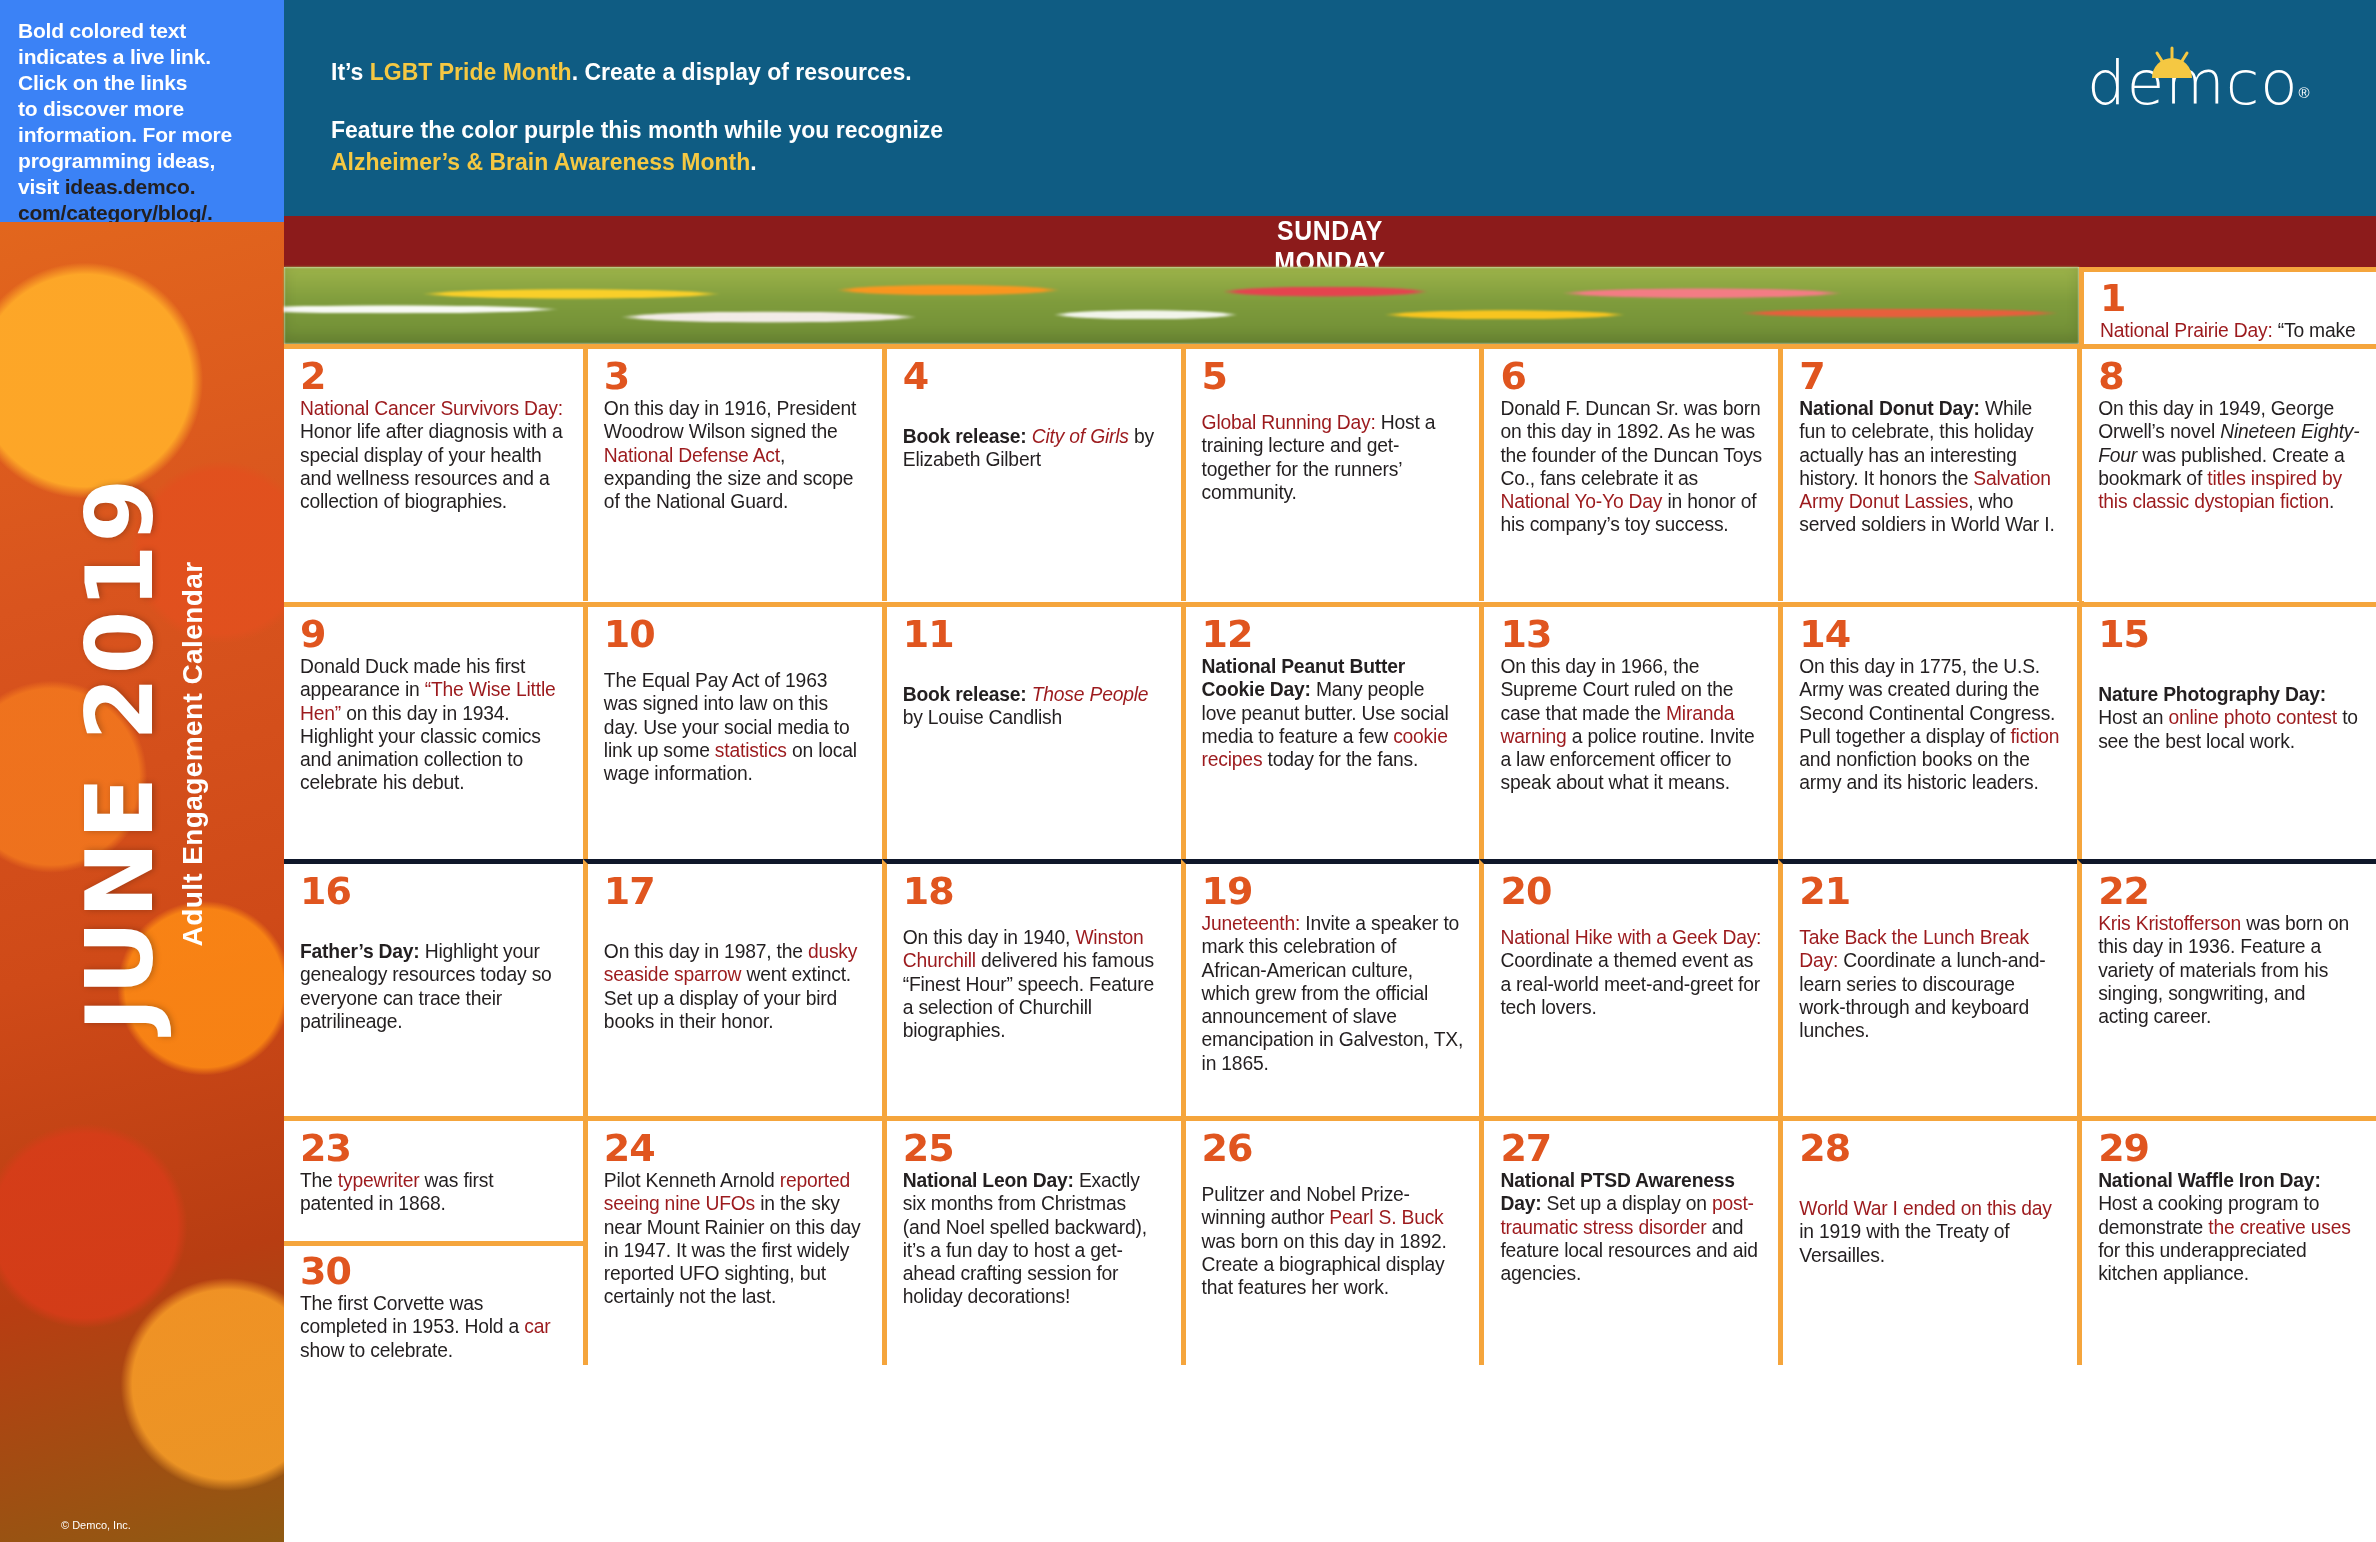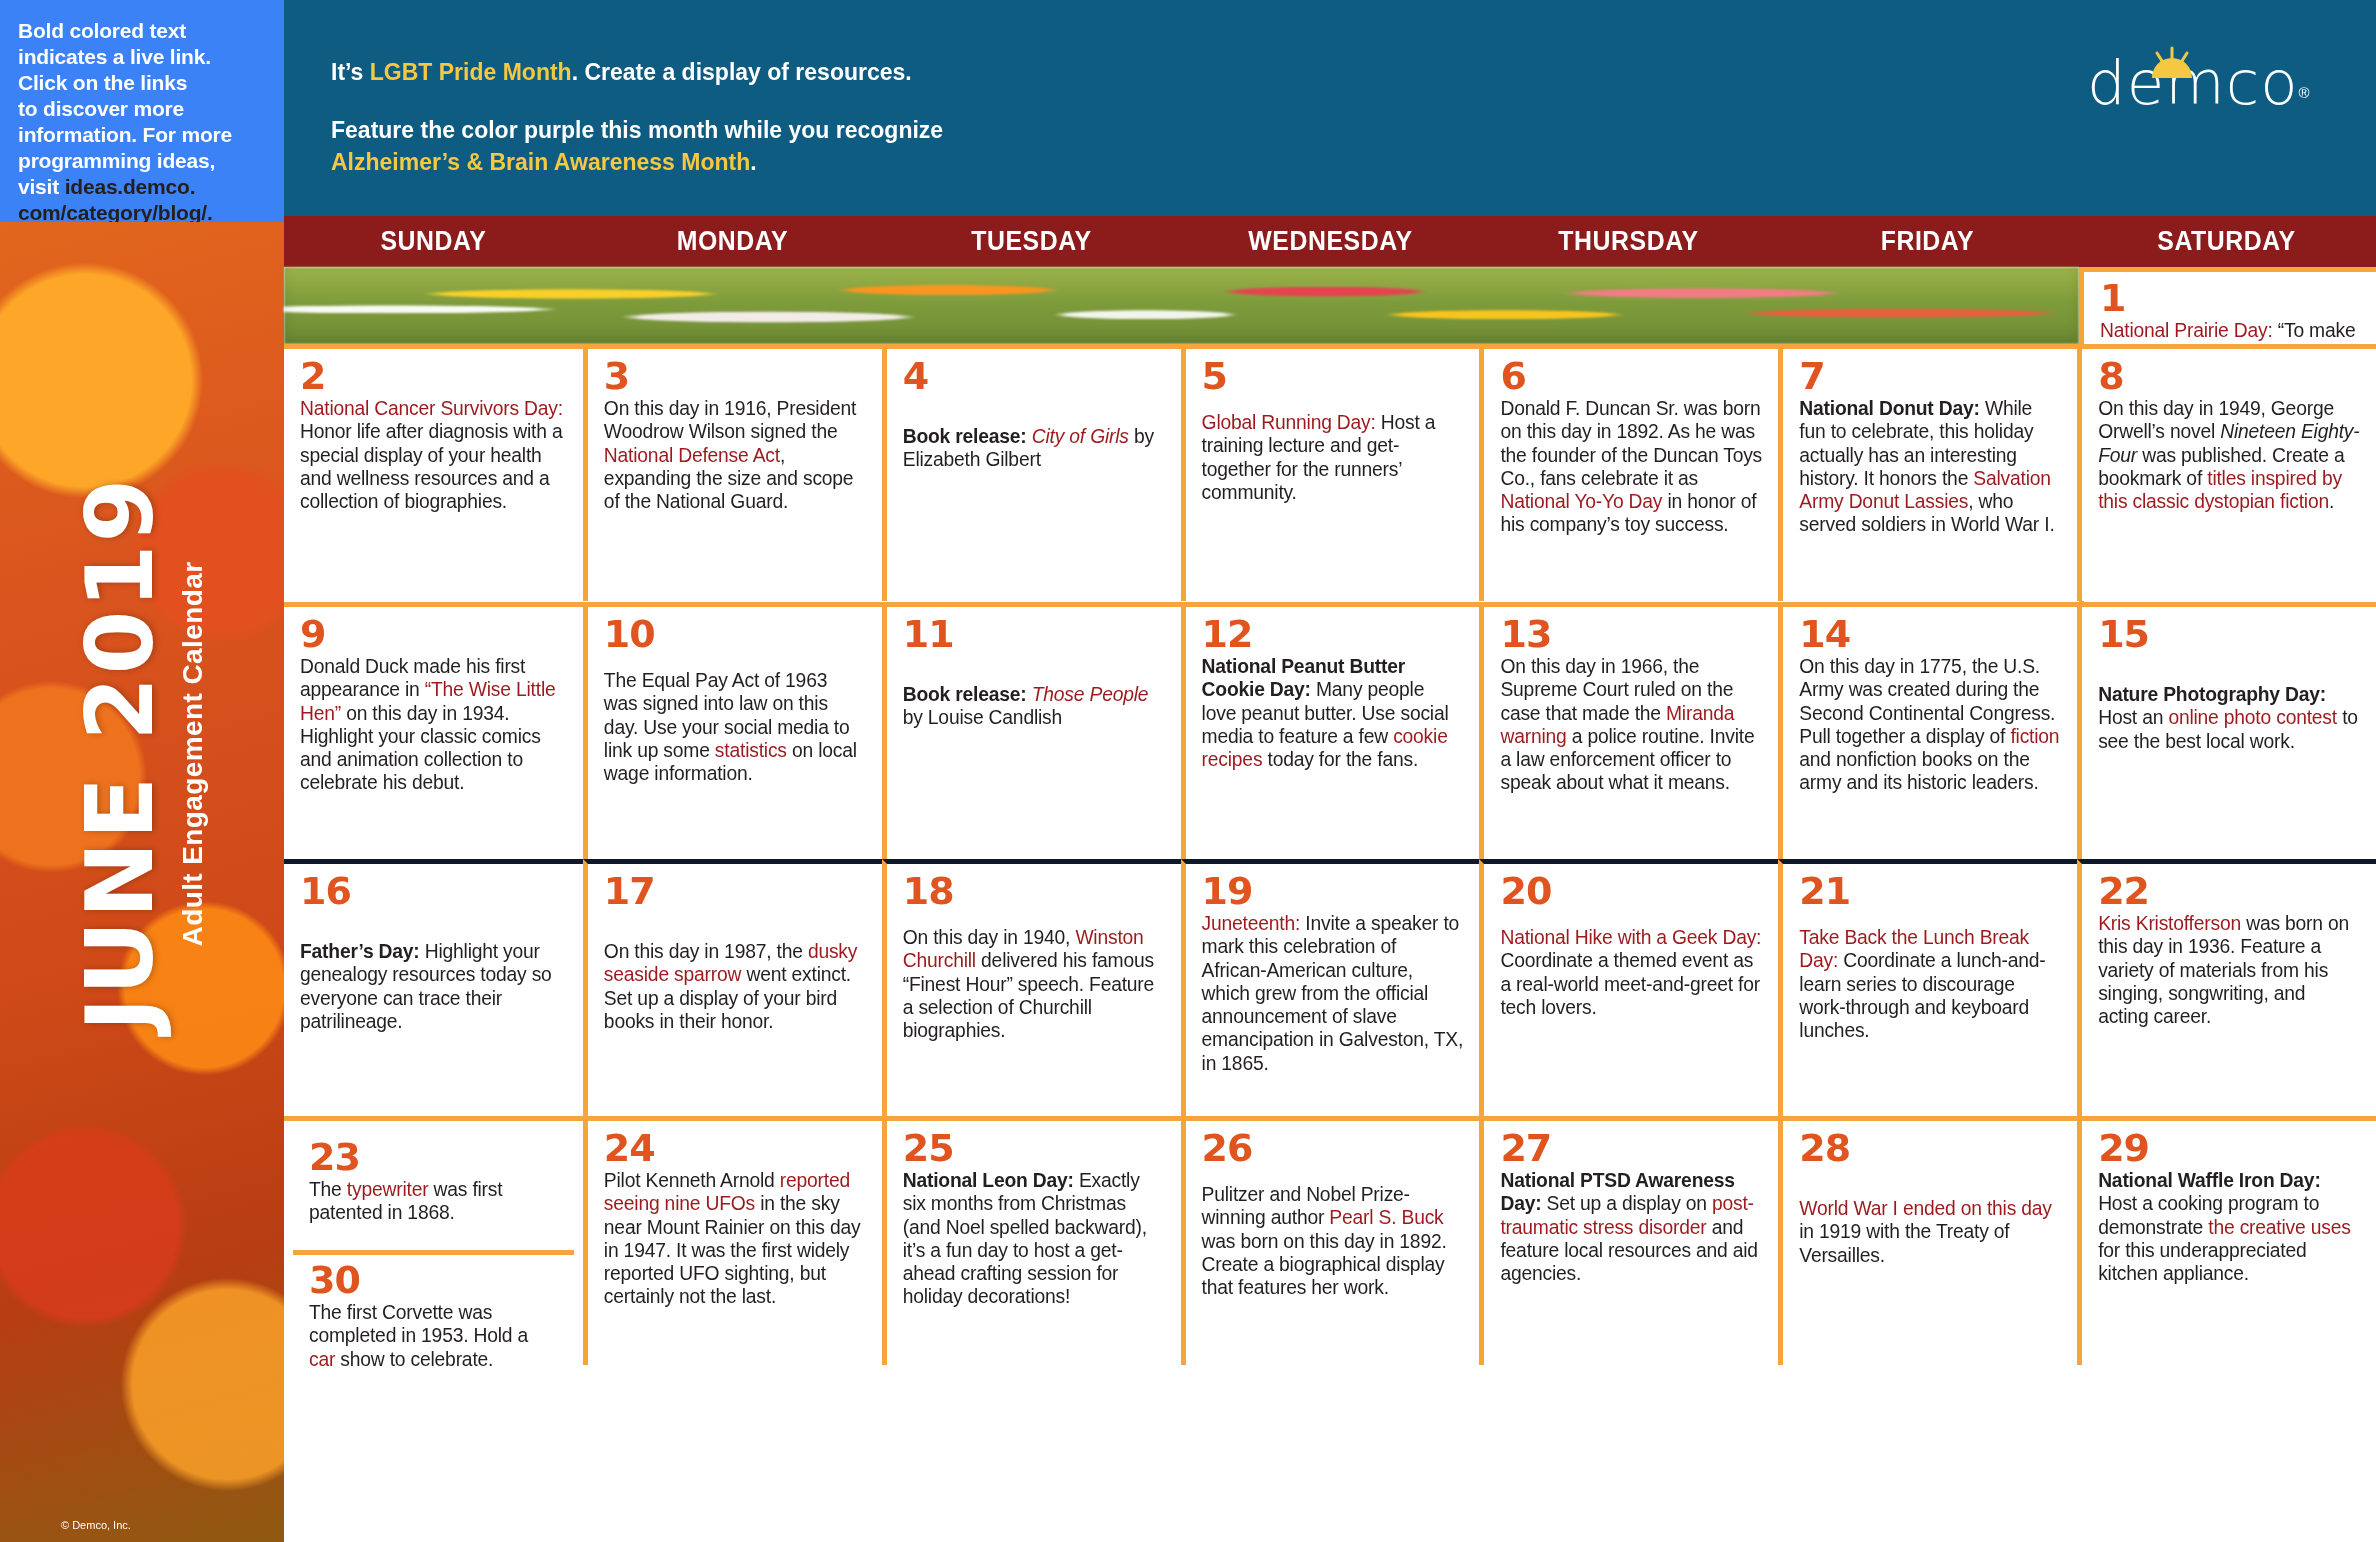--- a/index.html
+++ b/index.html
@@ -40,21 +40,21 @@
     font-family:"DejaVu Sans", sans-serif;
     font-size:61px; color:#ffffff; letter-spacing:1px;
     font-weight:300; line-height:77px;
   }
   .logo-reg { font-size:15px; vertical-align:super; }
   .logo-sun { position:absolute; left:61px; top:2px; width:48px; height:34px; }
 
   
   .dow-row {
     position:absolute; left:284px; top:216px; width:2092px; height:51px;
-    background:#8c1b1b; display:flex;
+    background:#8c1b1b; display:flex;flex-direction:column;
   }
   .dow {
     flex:1 1 0; color:#ffffff; font-weight:bold; font-size:27px;
     letter-spacing:0.6px; display:flex; align-items:center; justify-content:center;
     font-family:"Liberation Sans Narrow","Liberation Sans", sans-serif;
     transform:scaleX(0.92); transform-origin:center;
   }
 
   
   .spine {
@@ -164,21 +164,21 @@
   .split-top {
     border-bottom:5px solid #f5a53c;
     height:125px; padding:9px 16px 0 16px;
   }
   .split-bot { height:125px; padding:7px 16px 0 16px; }
   .splitcell {
     width:299px; border-left:none; padding:0; background:#ffffff;
     border-top:5px solid #f5a53c;
   }
   .splitcell .daynum { font-size:38px; }
-  #week4 .cell.sun { padding:9px; }
+  #week4 .cell.sun { padding:0; }
 </style>
 </head>
 <body>
 
 <div id="page">
 
   <div class="note-bar">
     <div>Bold colored text</div>
     <div>indicates a live link.</div>
     <div>Click on the links</div>

